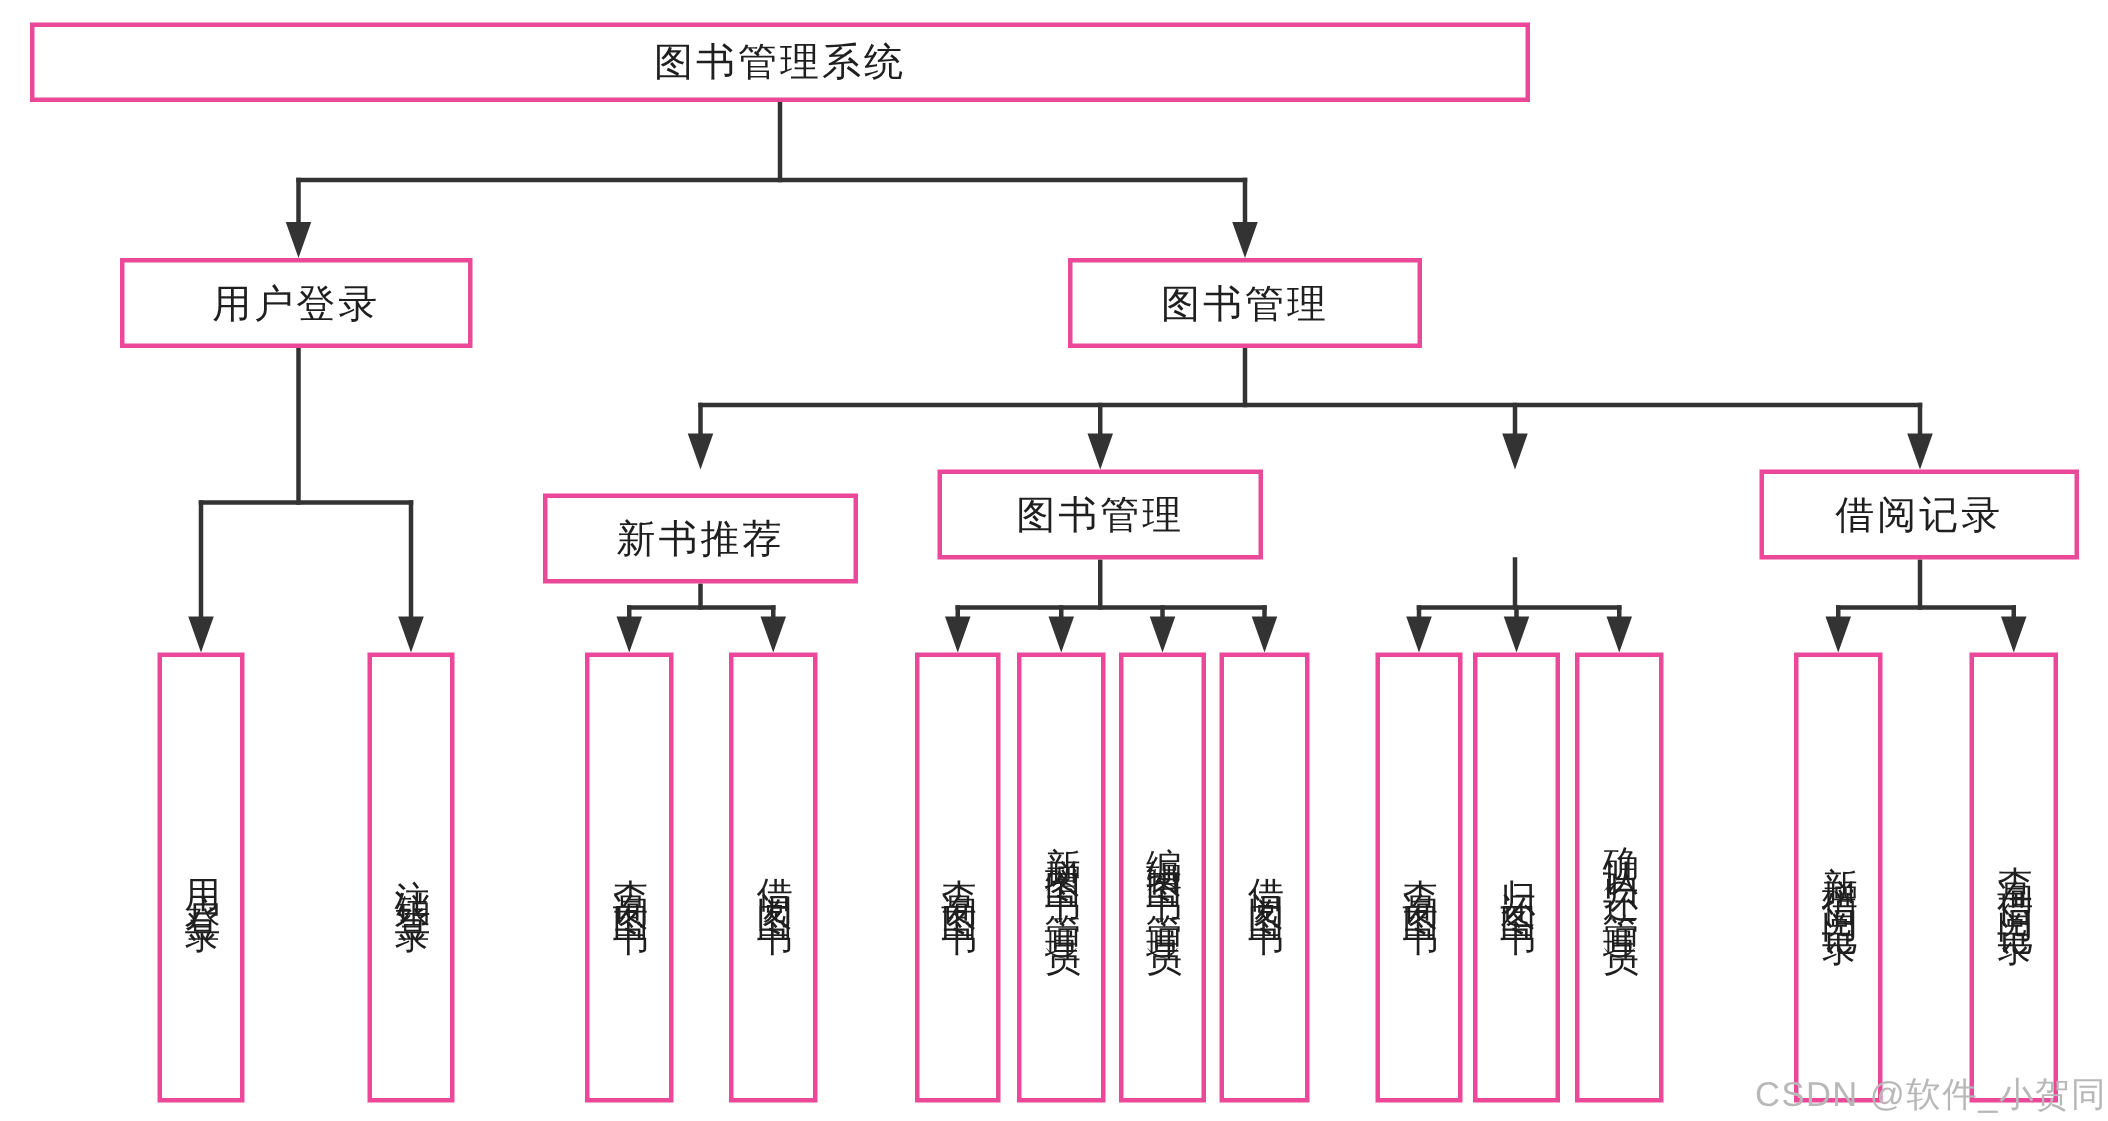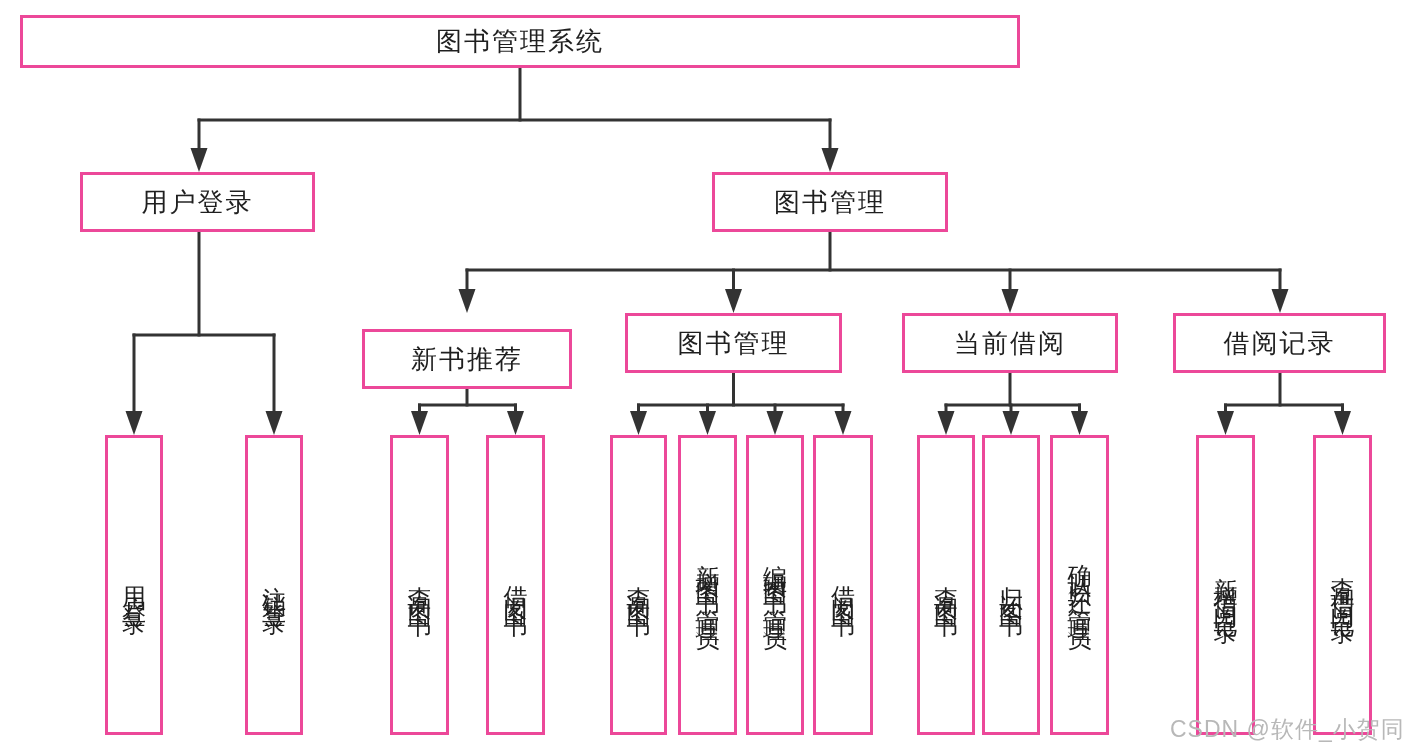--- a/index.html
+++ b/index.html
@@ -134,23 +134,20 @@
   <div class="box hbox" style="left:712px; top:172px; width:236px; height:60px;">
     <span>图书管理</span>
   </div>
 
   <div class="box hbox" style="left:362px; top:313px; width:210px; height:60px;margin-top:16px;">
     <span>新书推荐</span>
   </div>
   <div class="box hbox" style="left:625px; top:313px; width:217px; height:60px;">
     <span>图书管理</span>
   </div>
-  <div class="box hbox" style="left:902px; top:313px; width:216px; height:60px;">
-    <span>当前借阅</span>
-  </div>
   <div class="box hbox" style="left:1173px; top:313px; width:213px; height:60px;">
     <span>借阅记录</span>
   </div>
 
   <div class="box vbox" style="left:105px; top:435px; width:58px; height:300px;">
     <span class="vtext">用户登录</span>
   </div>
   <div class="box vbox" style="left:245px; top:435px; width:58px; height:300px;">
     <span class="vtext">注销登录</span>
   </div>

